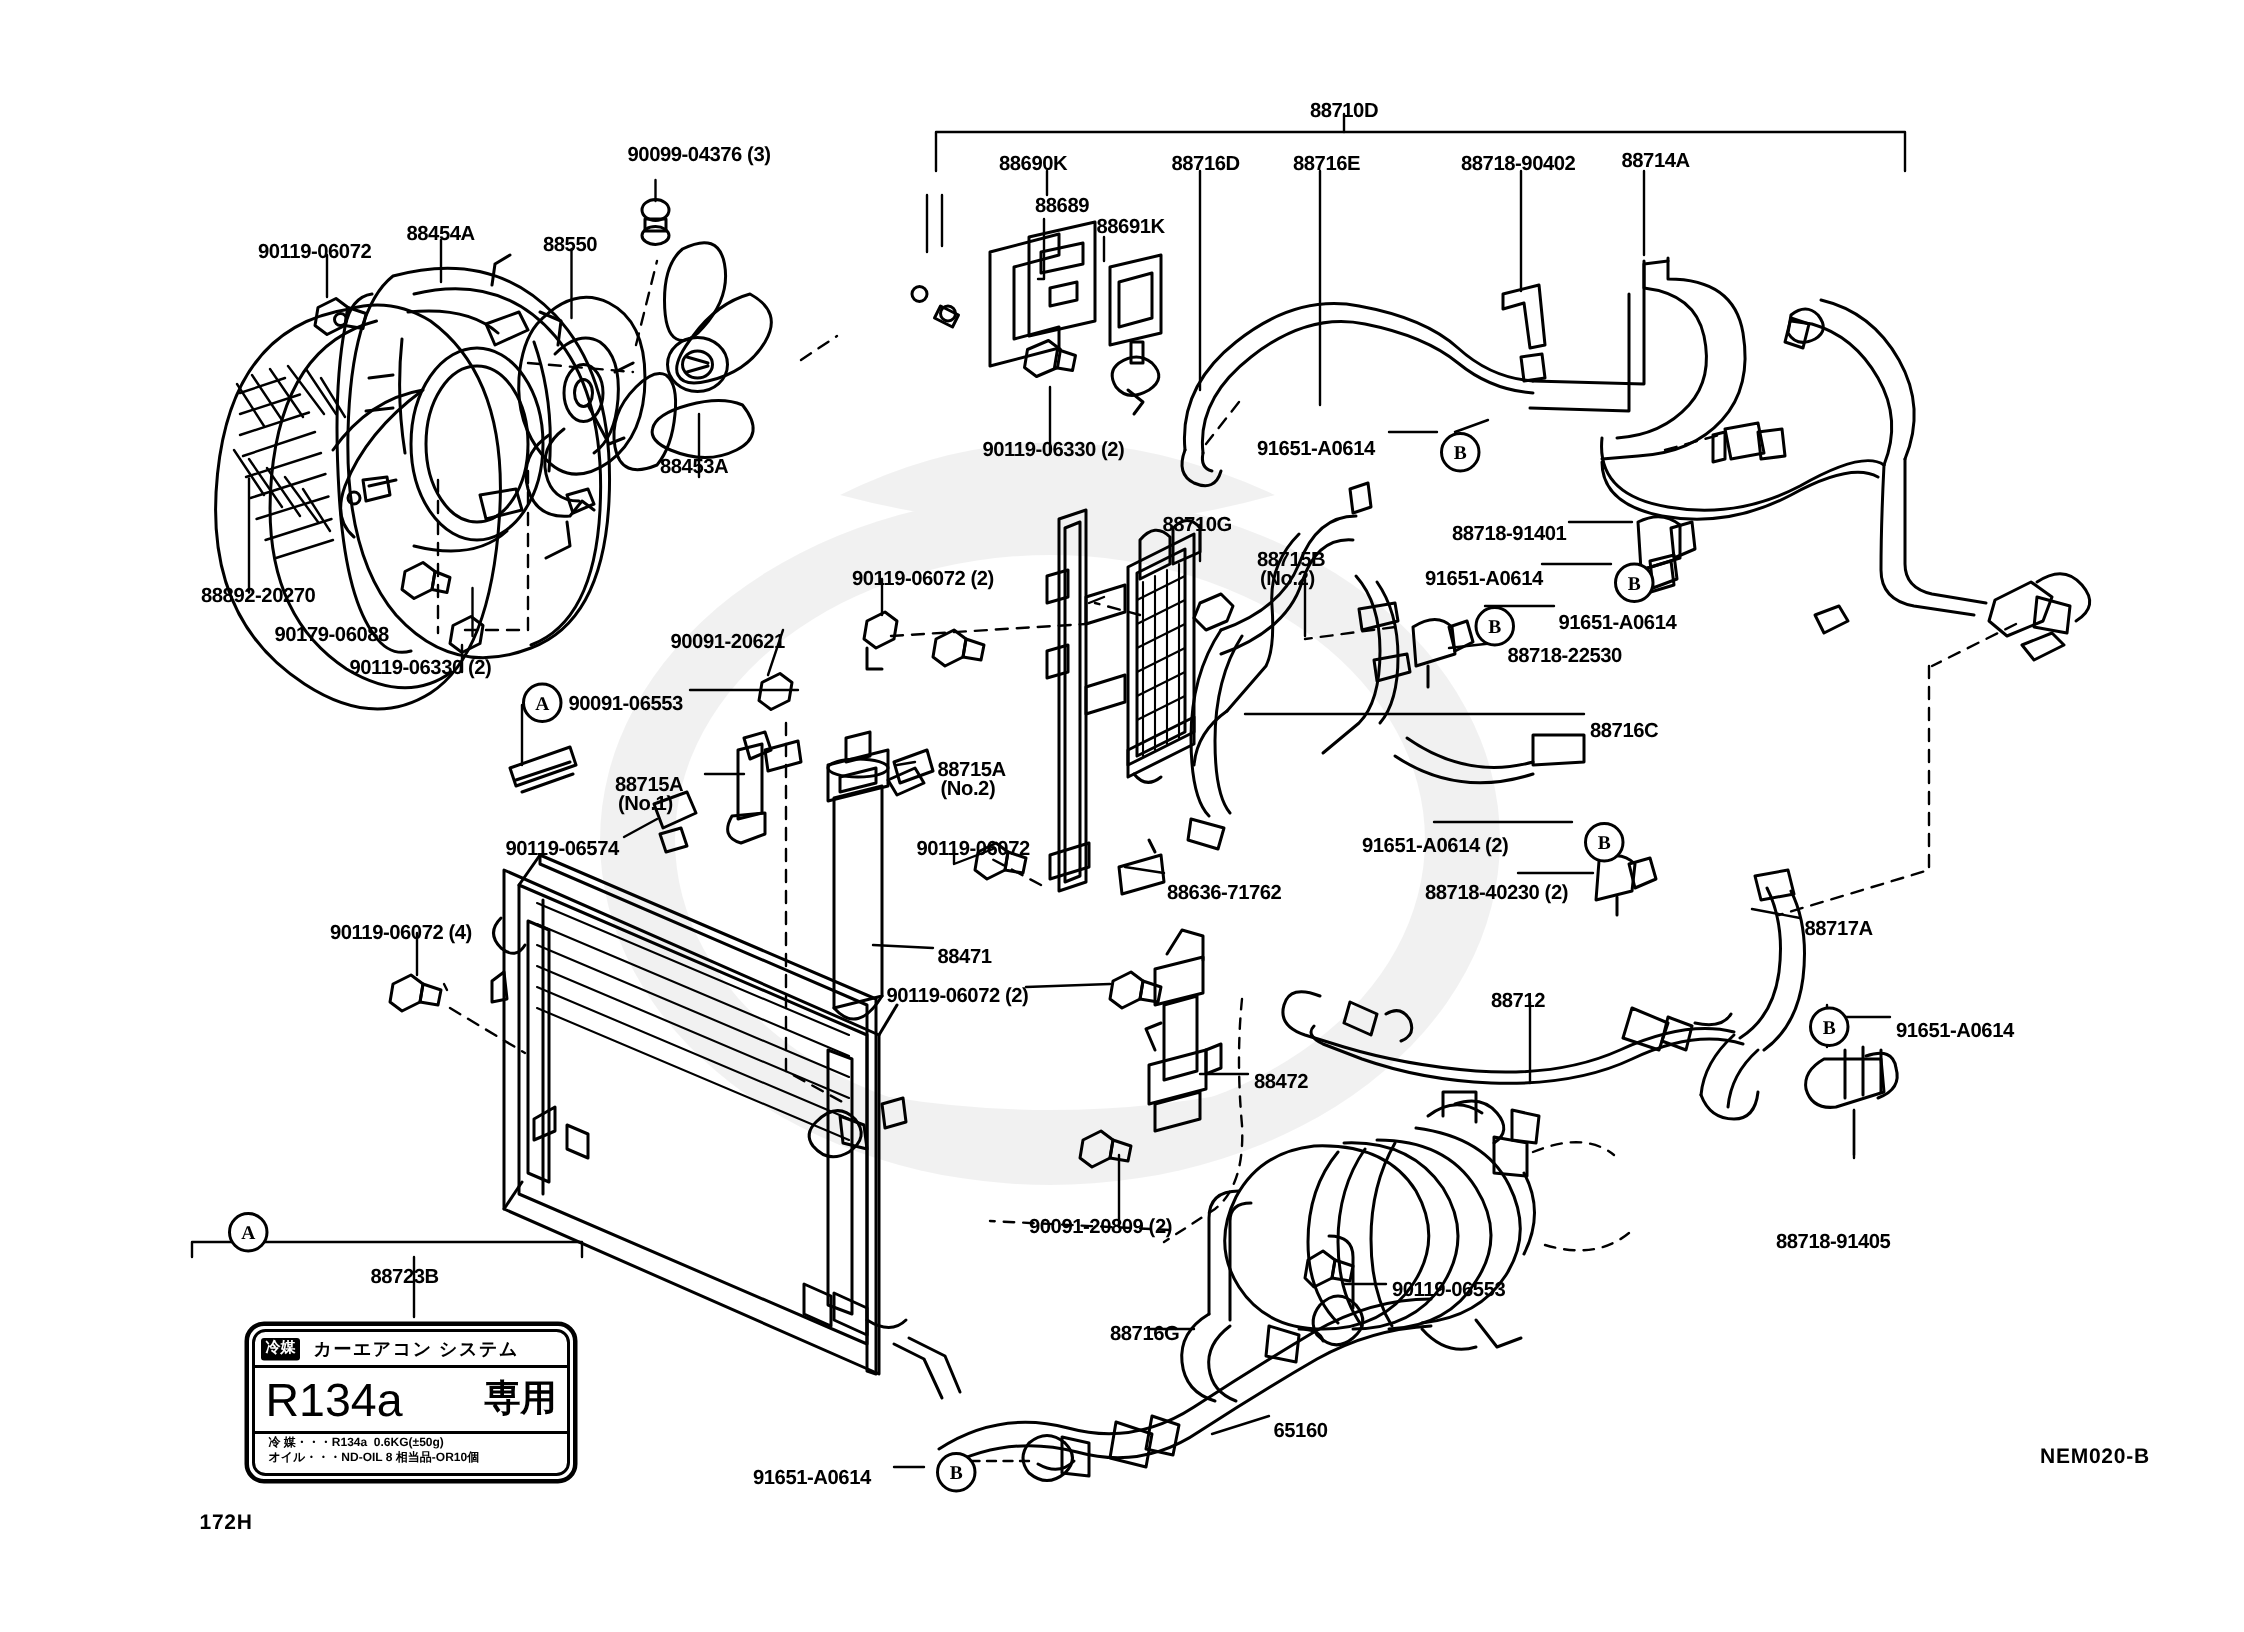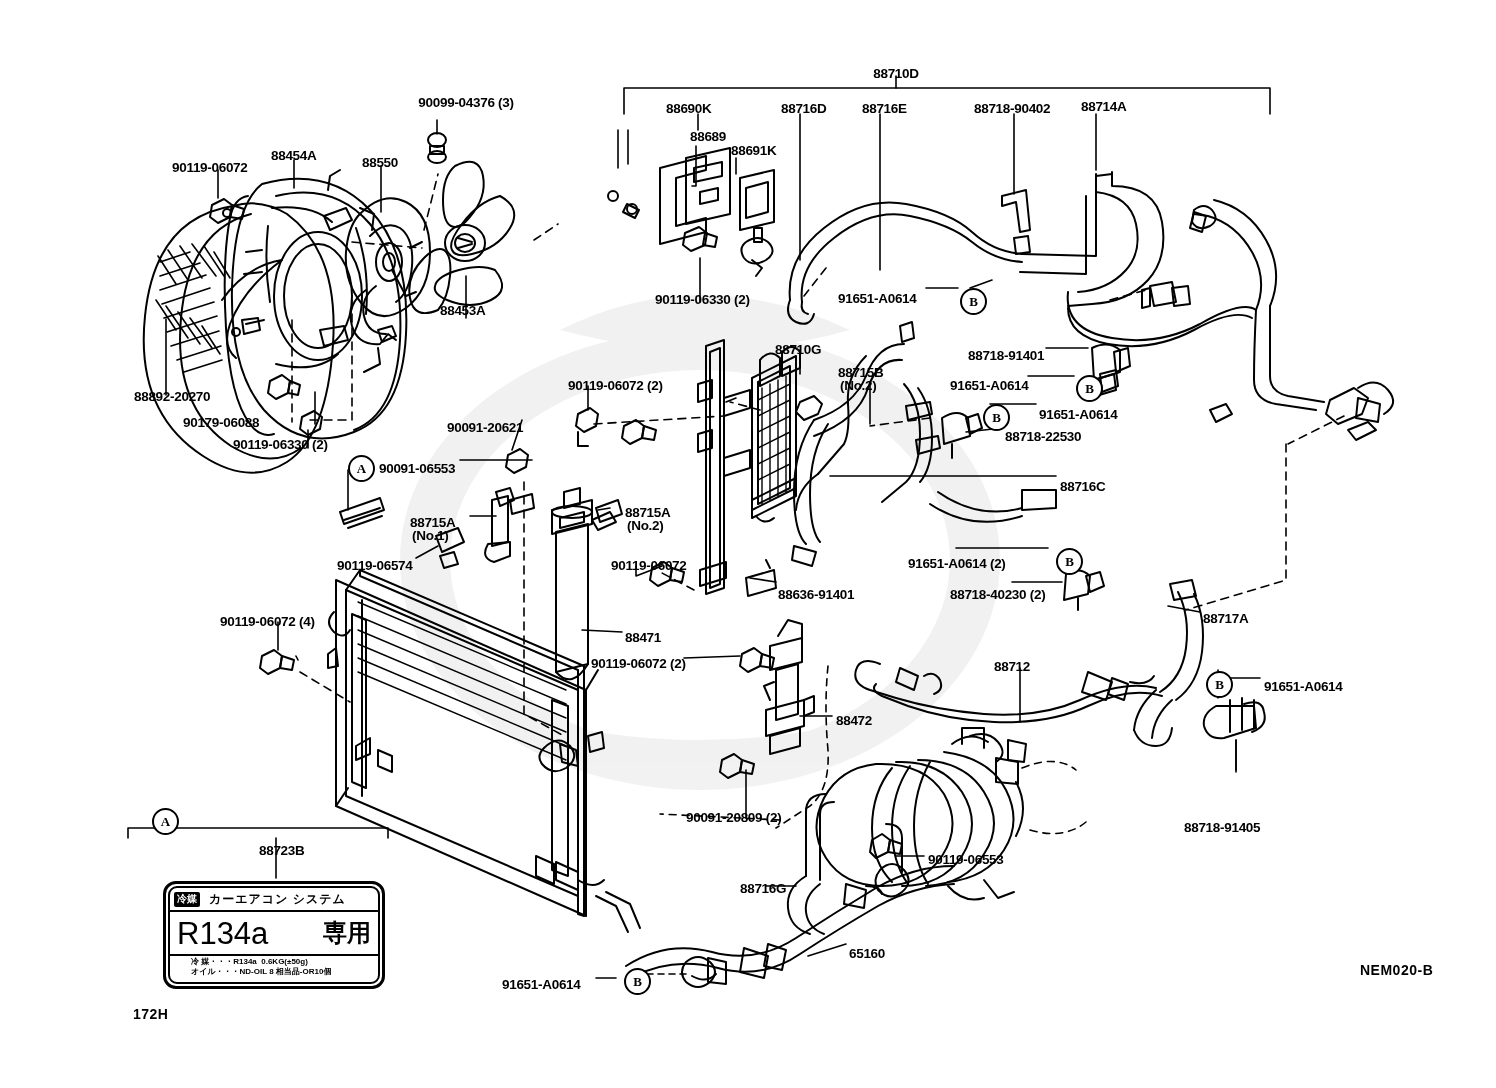--- a/index.html
+++ b/index.html
@@ -17,21 +17,21 @@
   .plate-outer{position:absolute;inset:0;border:3px solid #000;border-radius:13px;background:#fff;}
   .plate-inner{position:absolute;left:5px;top:5px;right:5px;bottom:5px;border:2px solid #000;border-radius:9px;
                display:flex;flex-direction:column;}
   .prow1{height:22px;border-bottom:2px solid #000;display:flex;align-items:center;}
   .pchip{margin:2px 3px 2px 4px;padding:0 3px;background:#000;color:#fff;font-size:10px;font-weight:bold;
          line-height:14px;height:15px;border-radius:2px;}
   .ptitle{font-size:12px;font-weight:bold;letter-spacing:1px;padding-left:6px;}
   .prow2{flex:1;display:flex;align-items:center;justify-content:space-between;padding:0 7px;}
   .pbig{font-size:31px;font-weight:normal;font-family:"Liberation Sans",sans-serif;line-height:1;}
   .psub{font-size:24px;font-weight:bold;line-height:1;}
-  .prow3{height:24px;border-top:2px solid #000;font-size:8px;font-weight:bold;padding:1px 21px;line-height:1.25;}
+  .prow3{height:24px;border-top:2px solid #000;font-size:8px;font-weight:bold;padding:1px 9px;line-height:1.25;}
   .fine{display:block;white-space:pre;}
 </style>
 </head>
 <body>
 
 <div id="sheet">
 
   <svg id="art" viewBox="0 0 1496 1088" xmlns="http://www.w3.org/2000/svg">
     <g fill="none" stroke="#000" stroke-width="2" stroke-linecap="round" stroke-linejoin="round">
 
@@ -463,37 +463,37 @@
       <div class="lbl" style="left: 568px; top: 378px;">90119-06072 (2)</div>
       <div class="lbl" style="left: 447px; top: 420px;">90091-20621</div>
       <div class="lbl" style="left: 379px; top: 461px;">90091-06553</div>
       <div class="lbl" style="left: 410px; top: 515px;">88715A</div>
       <div class="lbl" style="left: 412px; top: 528px;">(No.1)</div>
       <div class="lbl" style="left: 625px; top: 505px;">88715A</div>
       <div class="lbl" style="left: 627px; top: 518px;">(No.2)</div>
       <div class="lbl" style="left: 337px; top: 558px;">90119-06574</div>
       <div class="lbl" style="left: 1060px; top: 479px;">88716C</div>
       <div class="lbl" style="left: 611px; top: 558px;">90119-06072</div>
-      <div class="lbl" style="left: 778px; top: 587px;">88636-91401</div>
+      <div class="lbl" style="left: 778px; top: 587px;">88636-71762</div>
       <div class="lbl" style="left: 908px; top: 556px;">91651-A0614 (2)</div>
       <div class="lbl" style="left: 906px; top: 587px; margin-left: 44px;">88718-40230 (2)</div>
       <div class="lbl" style="left: 220px; top: 614px;">90119-06072 (4)</div>
       <div class="lbl" style="left: 625px; top: 630px;">88471</div>
       <div class="lbl" style="left: 591px; top: 656px;">90119-06072 (2)</div>
       <div class="lbl" style="left: 836px; top: 713px;">88472</div>
       <div class="lbl" style="left: 994px; top: 659px;">88712</div>
       <div class="lbl" style="left: 1203px; top: 611px;">88717A</div>
       <div class="lbl" style="left: 1264px; top: 679px;">91651-A0614</div>
       <div class="lbl" style="left: 1184px; top: 807px; margin-top: 13px;">88718-91405</div>
       <div class="lbl" style="left: 686px; top: 810px;">90091-20809 (2)</div>
       <div class="lbl" style="left: 928px; top: 852px;">90119-06553</div>
       <div class="lbl" style="left: 740px; top: 881px;">88716G</div>
       <div class="lbl" style="left: 849px; top: 946px;">65160</div>
       <div class="lbl" style="left: 502px; top: 977px;">91651-A0614</div>
-      <div class="lbl" style="left: 247px; top: 843px; margin-left: 12px;">88723B</div>
+      <div class="lbl" style="left: 247px; top: 843px;">88723B</div>
     </div>
 
   <div id="balloons">
       <div class="bal" style="left: 348px; top: 455px;">A</div>
       <div class="bal" style="left: 152px; top: 808px;">A</div>
       <div class="bal" style="left: 960px; top: 288px;">B</div>
       <div class="bal" style="left: 1076px; top: 375px;">B</div>
       <div class="bal" style="left: 983px; top: 404px;">B</div>
       <div class="bal" style="left: 1056px; top: 548px;">B</div>
       <div class="bal" style="left: 1206px; top: 671px;">B</div>

